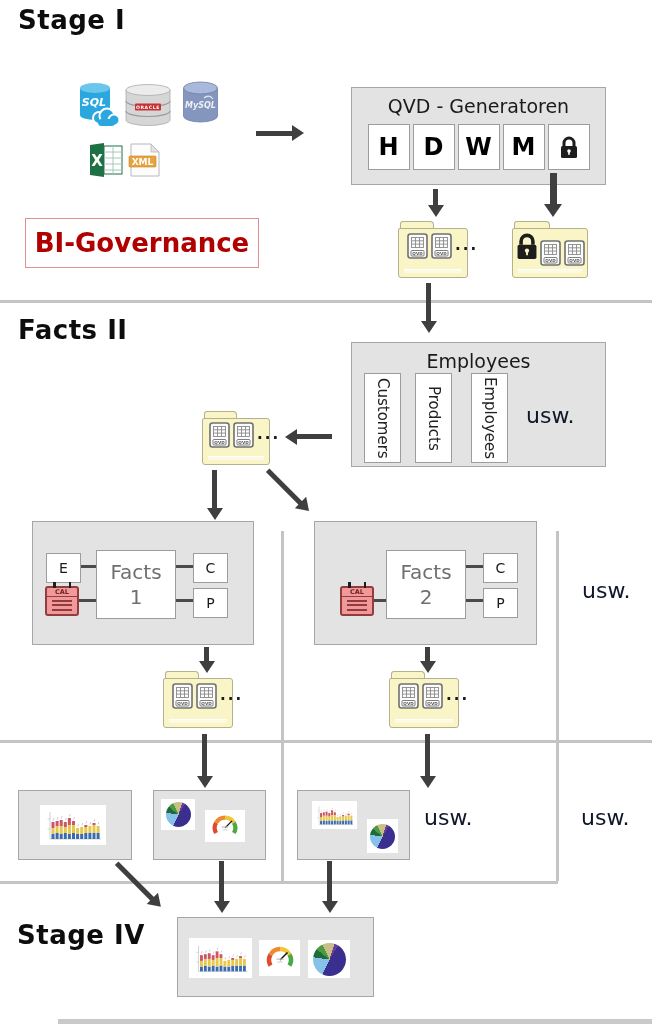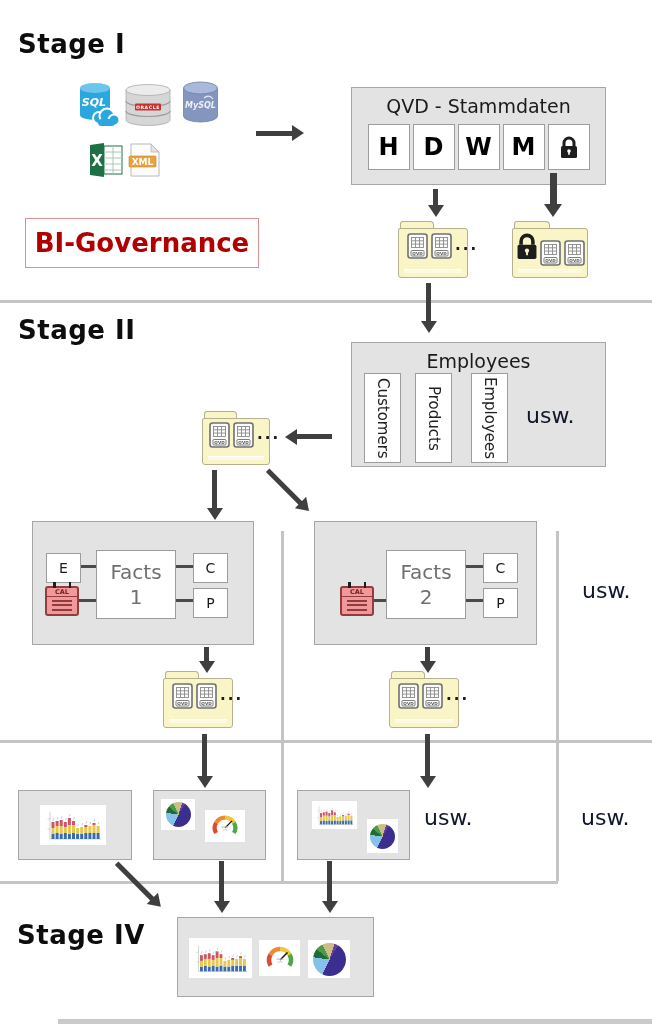--- a/index.html
+++ b/index.html
@@ -149,21 +149,21 @@
     </defs>
   </svg>
 
   <div class="hline" style="left:0;top:300px;width:652px;"></div>
   <div class="hline" style="left:0;top:740px;width:652px;"></div>
   <div class="hline" style="left:0;top:881px;width:558px;"></div>
   <div class="vline" style="left:281px;top:531px;height:350px;"></div>
   <div class="vline" style="left:556px;top:531px;height:350px;"></div>
   <div class="bottom-bar"></div>
 
-  <div class="stage-title" style="left:18px;top:5px;margin-top:24px;">Stage I</div>
+  <div class="stage-title" style="left:18px;top:5px;">Stage I</div>
 
   <svg class="srcicon" style="left:76px;top:81px" width="44" height="48" viewBox="0 0 44 48">
     <rect x="4" y="7" width="30" height="27" fill="#2BA7DF"></rect>
     <ellipse cx="19" cy="34" rx="15" ry="5" fill="#2BA7DF"></ellipse>
     <ellipse cx="19" cy="7" rx="15" ry="5" fill="#6CC6EC"></ellipse>
     <text x="18" y="25" fill="#fff" font-size="11" font-weight="bold" font-style="italic" text-anchor="middle">
       <tspan>SQL</tspan></text>
     <g>
       <circle cx="23" cy="37" r="6" fill="#2BA7DF" stroke="#fff" stroke-width="2"></circle>
       <circle cx="31" cy="35" r="7.5" fill="#2BA7DF" stroke="#fff" stroke-width="2"></circle>
@@ -205,21 +205,21 @@
     <text x="14.5" y="22.8" fill="#fff" font-size="9" font-weight="bold" text-anchor="middle">
       <tspan>XML</tspan></text>
   </svg>
 
   <div class="arrow" style="left:256px;top:125px;width:48px;">
     <div class="shaft"></div>
       <div class="head"></div>
   </div>
 
   <div class="gbox" style="left:351px;top:87px;width:253px;height:96px;">
-    <div class="gen-title">QVD - Stammdaten</div>
+    <div class="gen-title">QVD - Generatoren</div>
     <div class="slot-row">
       <div class="slot">H</div>
       <div class="slot">D</div>
       <div class="slot">W</div>
       <div class="slot">M</div>
       <div class="slot">
         <svg width="22" height="24" viewBox="0 0 22 24">
           <path d="M6,11 V8 a5,5 0 0 1 10,0 v3" fill="none" stroke="#1d1d1d" stroke-width="3"></path>
           <rect x="3" y="11" width="16" height="12" rx="1.5" fill="#1d1d1d"></rect>
           <circle cx="11" cy="16" r="1.8" fill="#fff"></circle>
@@ -276,21 +276,21 @@
     </div>
   </div>
 
   <div class="gov">BI-Governance</div>
 
   <div class="arrow down" style="left:429px;top:275px;width:50px;">
     <div class="shaft"></div>
       <div class="head"></div>
   </div>
 
-  <div class="stage-title" style="left:18px;top:315px;">Stage II</div>
+  <div class="stage-title" style="left:18px;top:315px;">Facts II</div>
 
   <div class="gbox" style="left:351px;top:342px;width:253px;height:123px;">
     <div class="stamm-title">Employees</div>
     <div class="wbox vtext" style="left:12px;top:30px;width:35px;height:88px;">Customers</div>
     <div class="wbox vtext" style="left:63px;top:30px;width:35px;height:88px;">Products</div>
     <div class="wbox vtext" style="left:119px;top:30px;width:35px;height:88px;">Employees</div>
     <div class="etc" style="left:174px;top:60px;">usw.</div>
   </div>
 
   <div class="arrow left" style="left:285px;top:429px;width:47px;">

